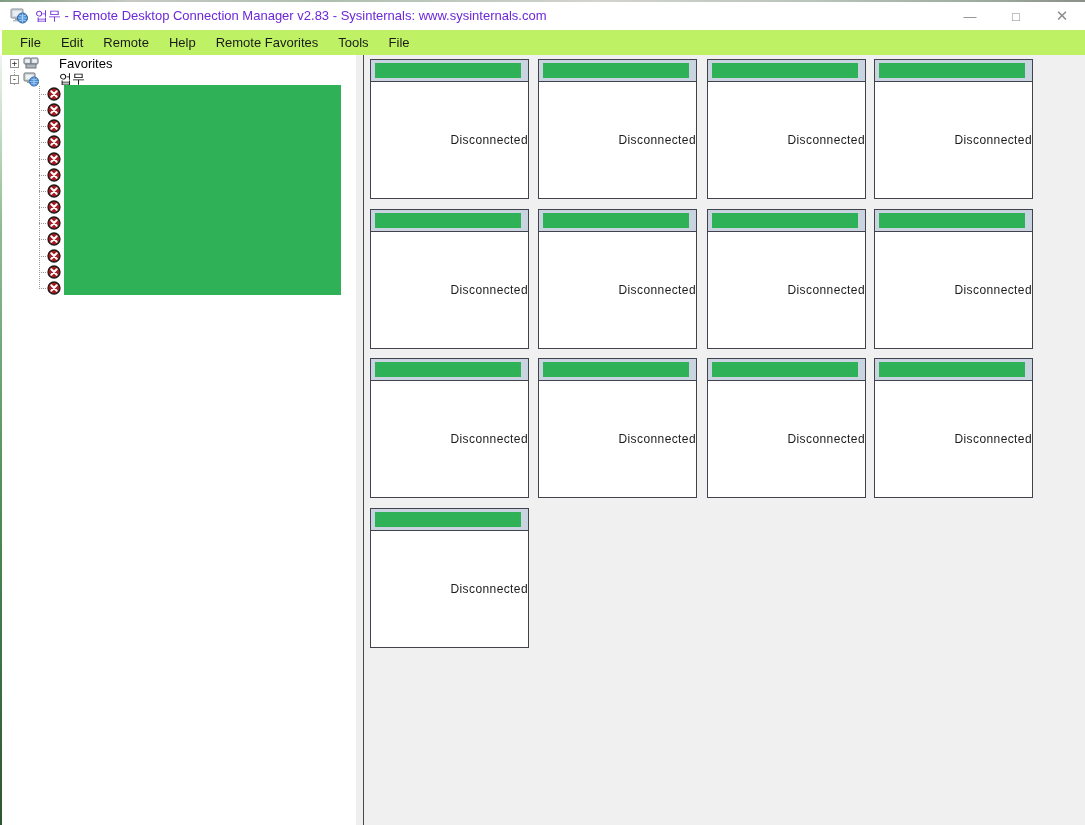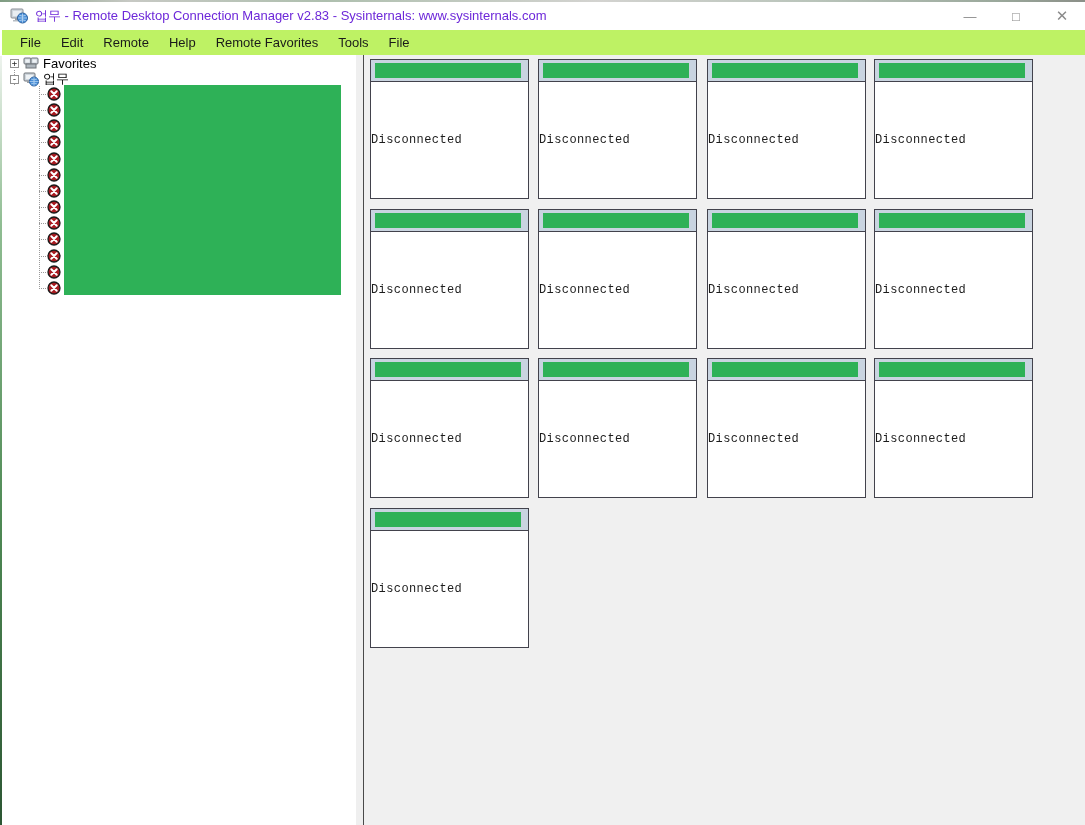--- a/index.html
+++ b/index.html
@@ -32,37 +32,37 @@
   .splitter-gap{position:absolute;left:356px;top:0;width:7px;height:100%;background:#efefef;}
   .splitter-line{position:absolute;left:363px;top:0;width:1px;height:100%;background:#4a4a4a;}
   .thumb-panel{position:absolute;left:364px;top:0;right:0;bottom:0;background:#f0f0f0;}
 
   
   .tree-row{position:absolute;height:16px;display:flex;align-items:center;font-size:13px;color:#000;white-space:nowrap;}
   .expand-box{width:9px;height:9px;box-sizing:border-box;border:1px solid #919191;background:#fff;
     display:flex;align-items:center;justify-content:center;font-size:9px;line-height:7px;color:#2b2b2b;flex:none;
     font-family:"DejaVu Sans Mono",monospace;}
   .tree-icon{width:16px;height:15px;margin-left:4px;flex:none;}
-  .tree-label{margin-left:4px;text-align:right;}
+  .tree-label{margin-left:20px;text-align:right;}
   .root-connector{position:absolute;left:12px;top:15px;width:1px;height:16px;
     background-image:repeating-linear-gradient(#9a9a9a 0 1px,transparent 1px 2px);}
   .child-vline{position:absolute;left:37px;width:1px;
     background-image:repeating-linear-gradient(#9a9a9a 0 1px,transparent 1px 2px);}
   .tree-child{position:absolute;left:0;height:16px;}
   .child-stub{position:absolute;left:37px;top:8px;width:8px;height:1px;
     background-image:repeating-linear-gradient(90deg,#9a9a9a 0 1px,transparent 1px 2px);}
   .x-icon{position:absolute;left:45px;top:1px;width:14px;height:14px;}
   .redaction-block{position:absolute;left:62px;top:30px;width:277px;height:210px;background:var(--green,#2eb157);}
 
   
   .tile{position:absolute;width:159px;height:140px;box-sizing:border-box;
     border:1px solid #42424c;background:#fff;}
   .tile-header{height:21px;background:#c9d4e0;border-bottom:1px solid #42424c;position:relative;}
   .tile-title-redaction{position:absolute;left:4px;top:3px;right:7px;bottom:3px;background:var(--green,#2eb157);}
-  .tile-body{position:absolute;left:0;top:22px;right:0;bottom:0;display:flex;align-items:center;justify-content:flex-start;font-family:Liberation Mono, monospace;}
+  .tile-body{position:absolute;left:0;top:22px;right:0;bottom:0;display:flex;align-items:center;justify-content:flex-end;}
   .tile-status{font-size:12px;color:#1c1c1c;letter-spacing:0.4px;}
 </style>
 </head>
 <body>
 
 <div class="window">
   <div class="top-sliver"></div>
   <div class="left-sliver"></div>
 
   <div class="titlebar">

